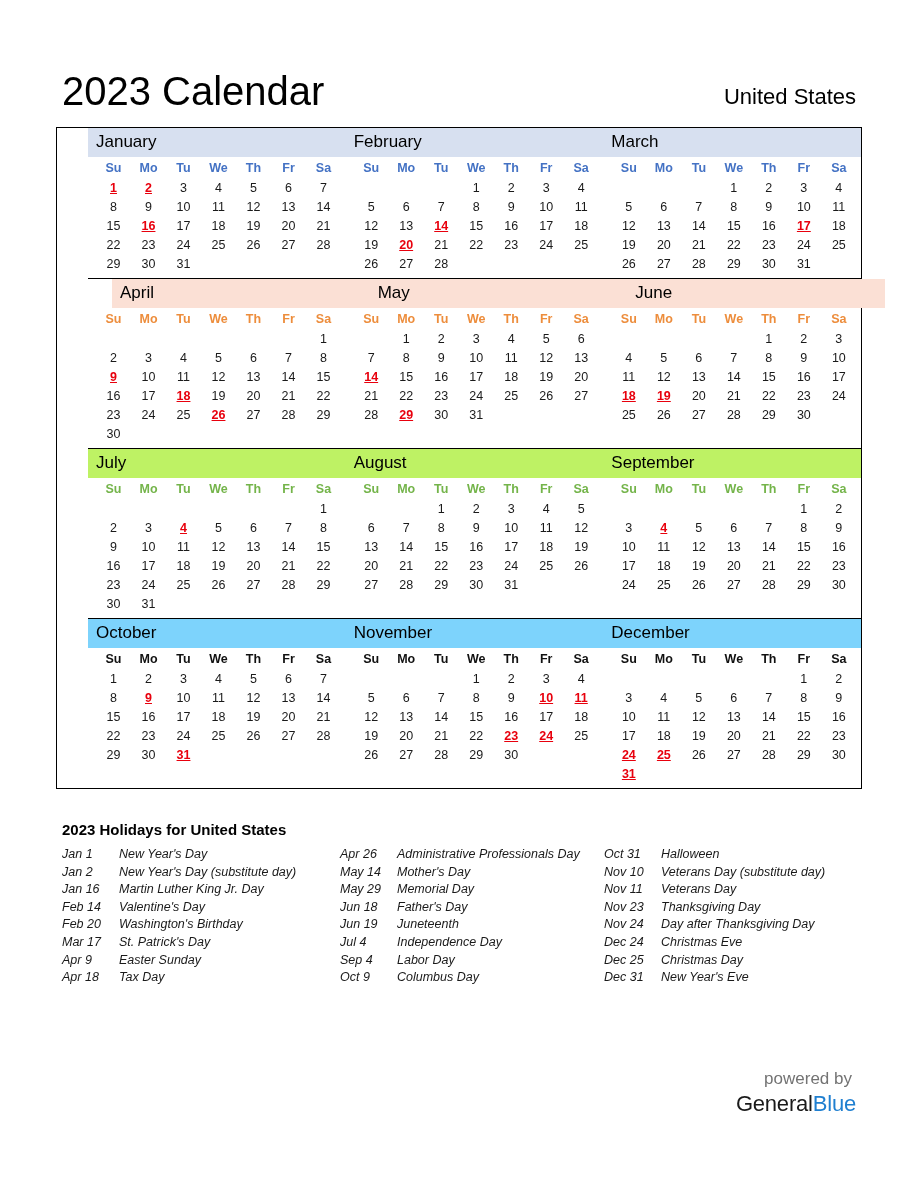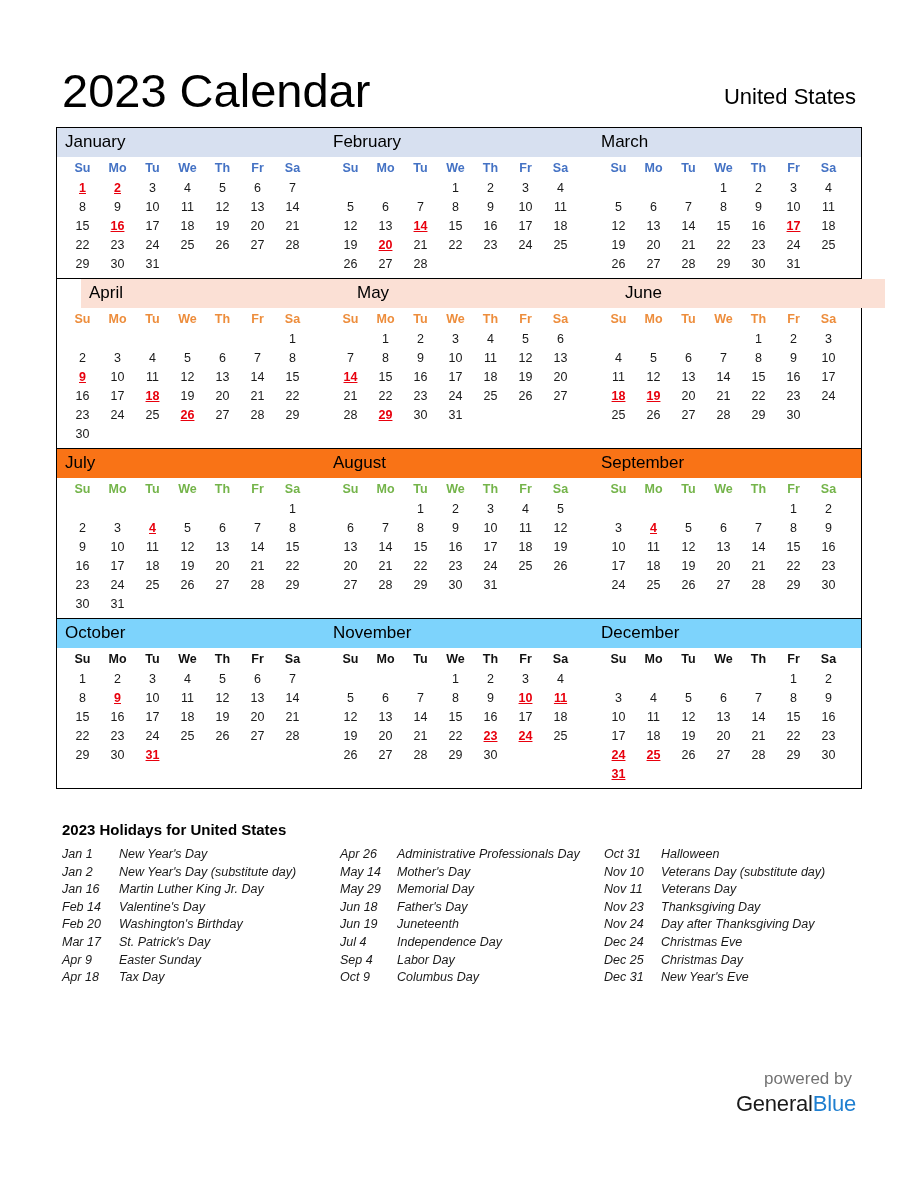--- a/index.html
+++ b/index.html
@@ -27,21 +27,21 @@
     position: absolute;
     left: 62px;
     top: 52px;
     width: 794px;
     height: 62px;
     display: flex;
     align-items: flex-end;
     justify-content: space-between;
   }
   .title {
-    font-size: 47px;
+    font-size: 40px;
     font-weight: 400;
     line-height: 46px;
     letter-spacing: 0px;
     color: #000;
     white-space: nowrap;
   }
   .country {
     font-size: 22px;
     font-weight: 400;
     line-height: 26px;
@@ -52,20 +52,21 @@
 
   
   .calendar {
     position: absolute;
     left: 56px;
     top: 127px;
     width: 806px;
     border: 1px solid #000000;
     box-sizing: border-box;
     background: #fff;
+    padding-left: 31px;
   }
   .quarter {
     display: block;
     width: 100%;
   }
   .q-header {
     display: flex;
     width: 100%;
   }
   .q-header .m-title {
@@ -114,21 +115,21 @@
     text-decoration: underline;
   }
   .day.blank { color: transparent; }
   .month .pad-left { flex: 0 0 8px; }
 
   
   .q1 .q-header { background: #d7e0f0; }
   .q1 .dow { color: #4472c4; }
   .q2 .q-header { background: #fbe0d5; margin-left: 24px; }
   .q2 .dow { color: #ed8d3c; }
-  .q3 .q-header { background: #f97316; }
+  .q3 .q-header { background: #bef264; }
   .q3 .dow { color: #74b44a; }
   .q4 .q-header { background: #7dd3fc; }
   .q4 .dow { color: #111111; }
 
   .q-sep {
     height: 0px;
     border-top: 1px solid #000;
     width: 100%;
   }
 

